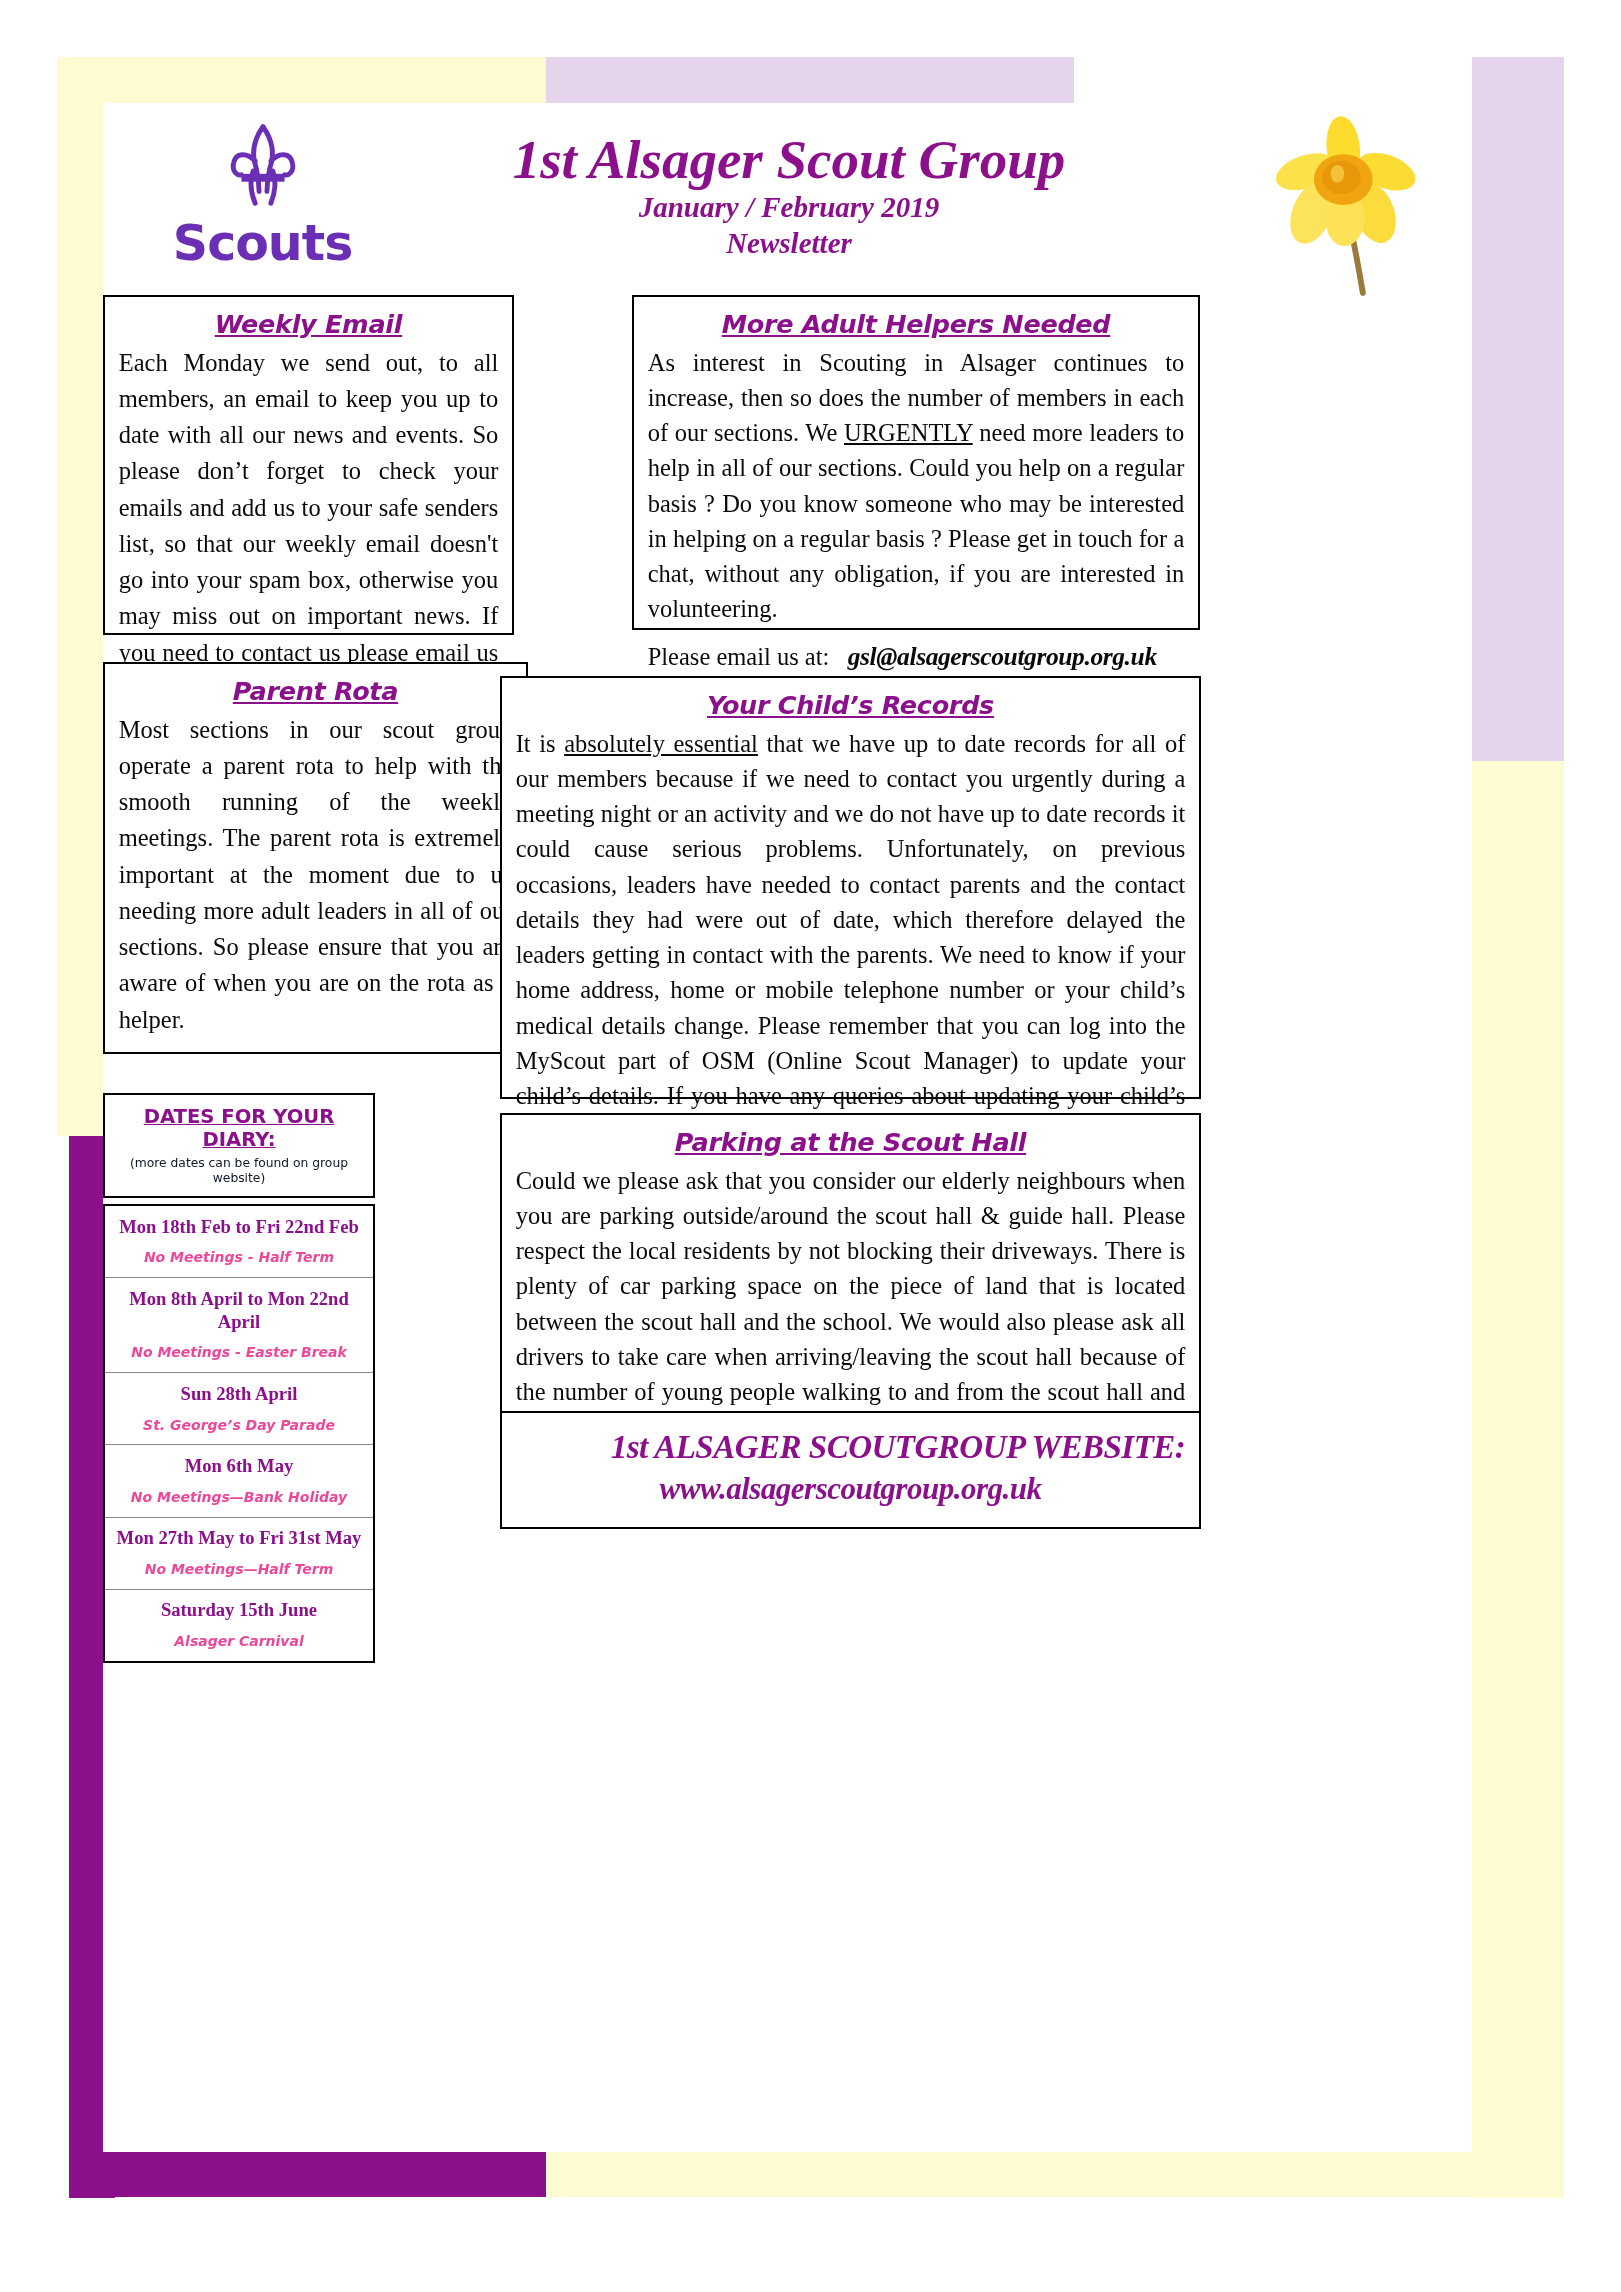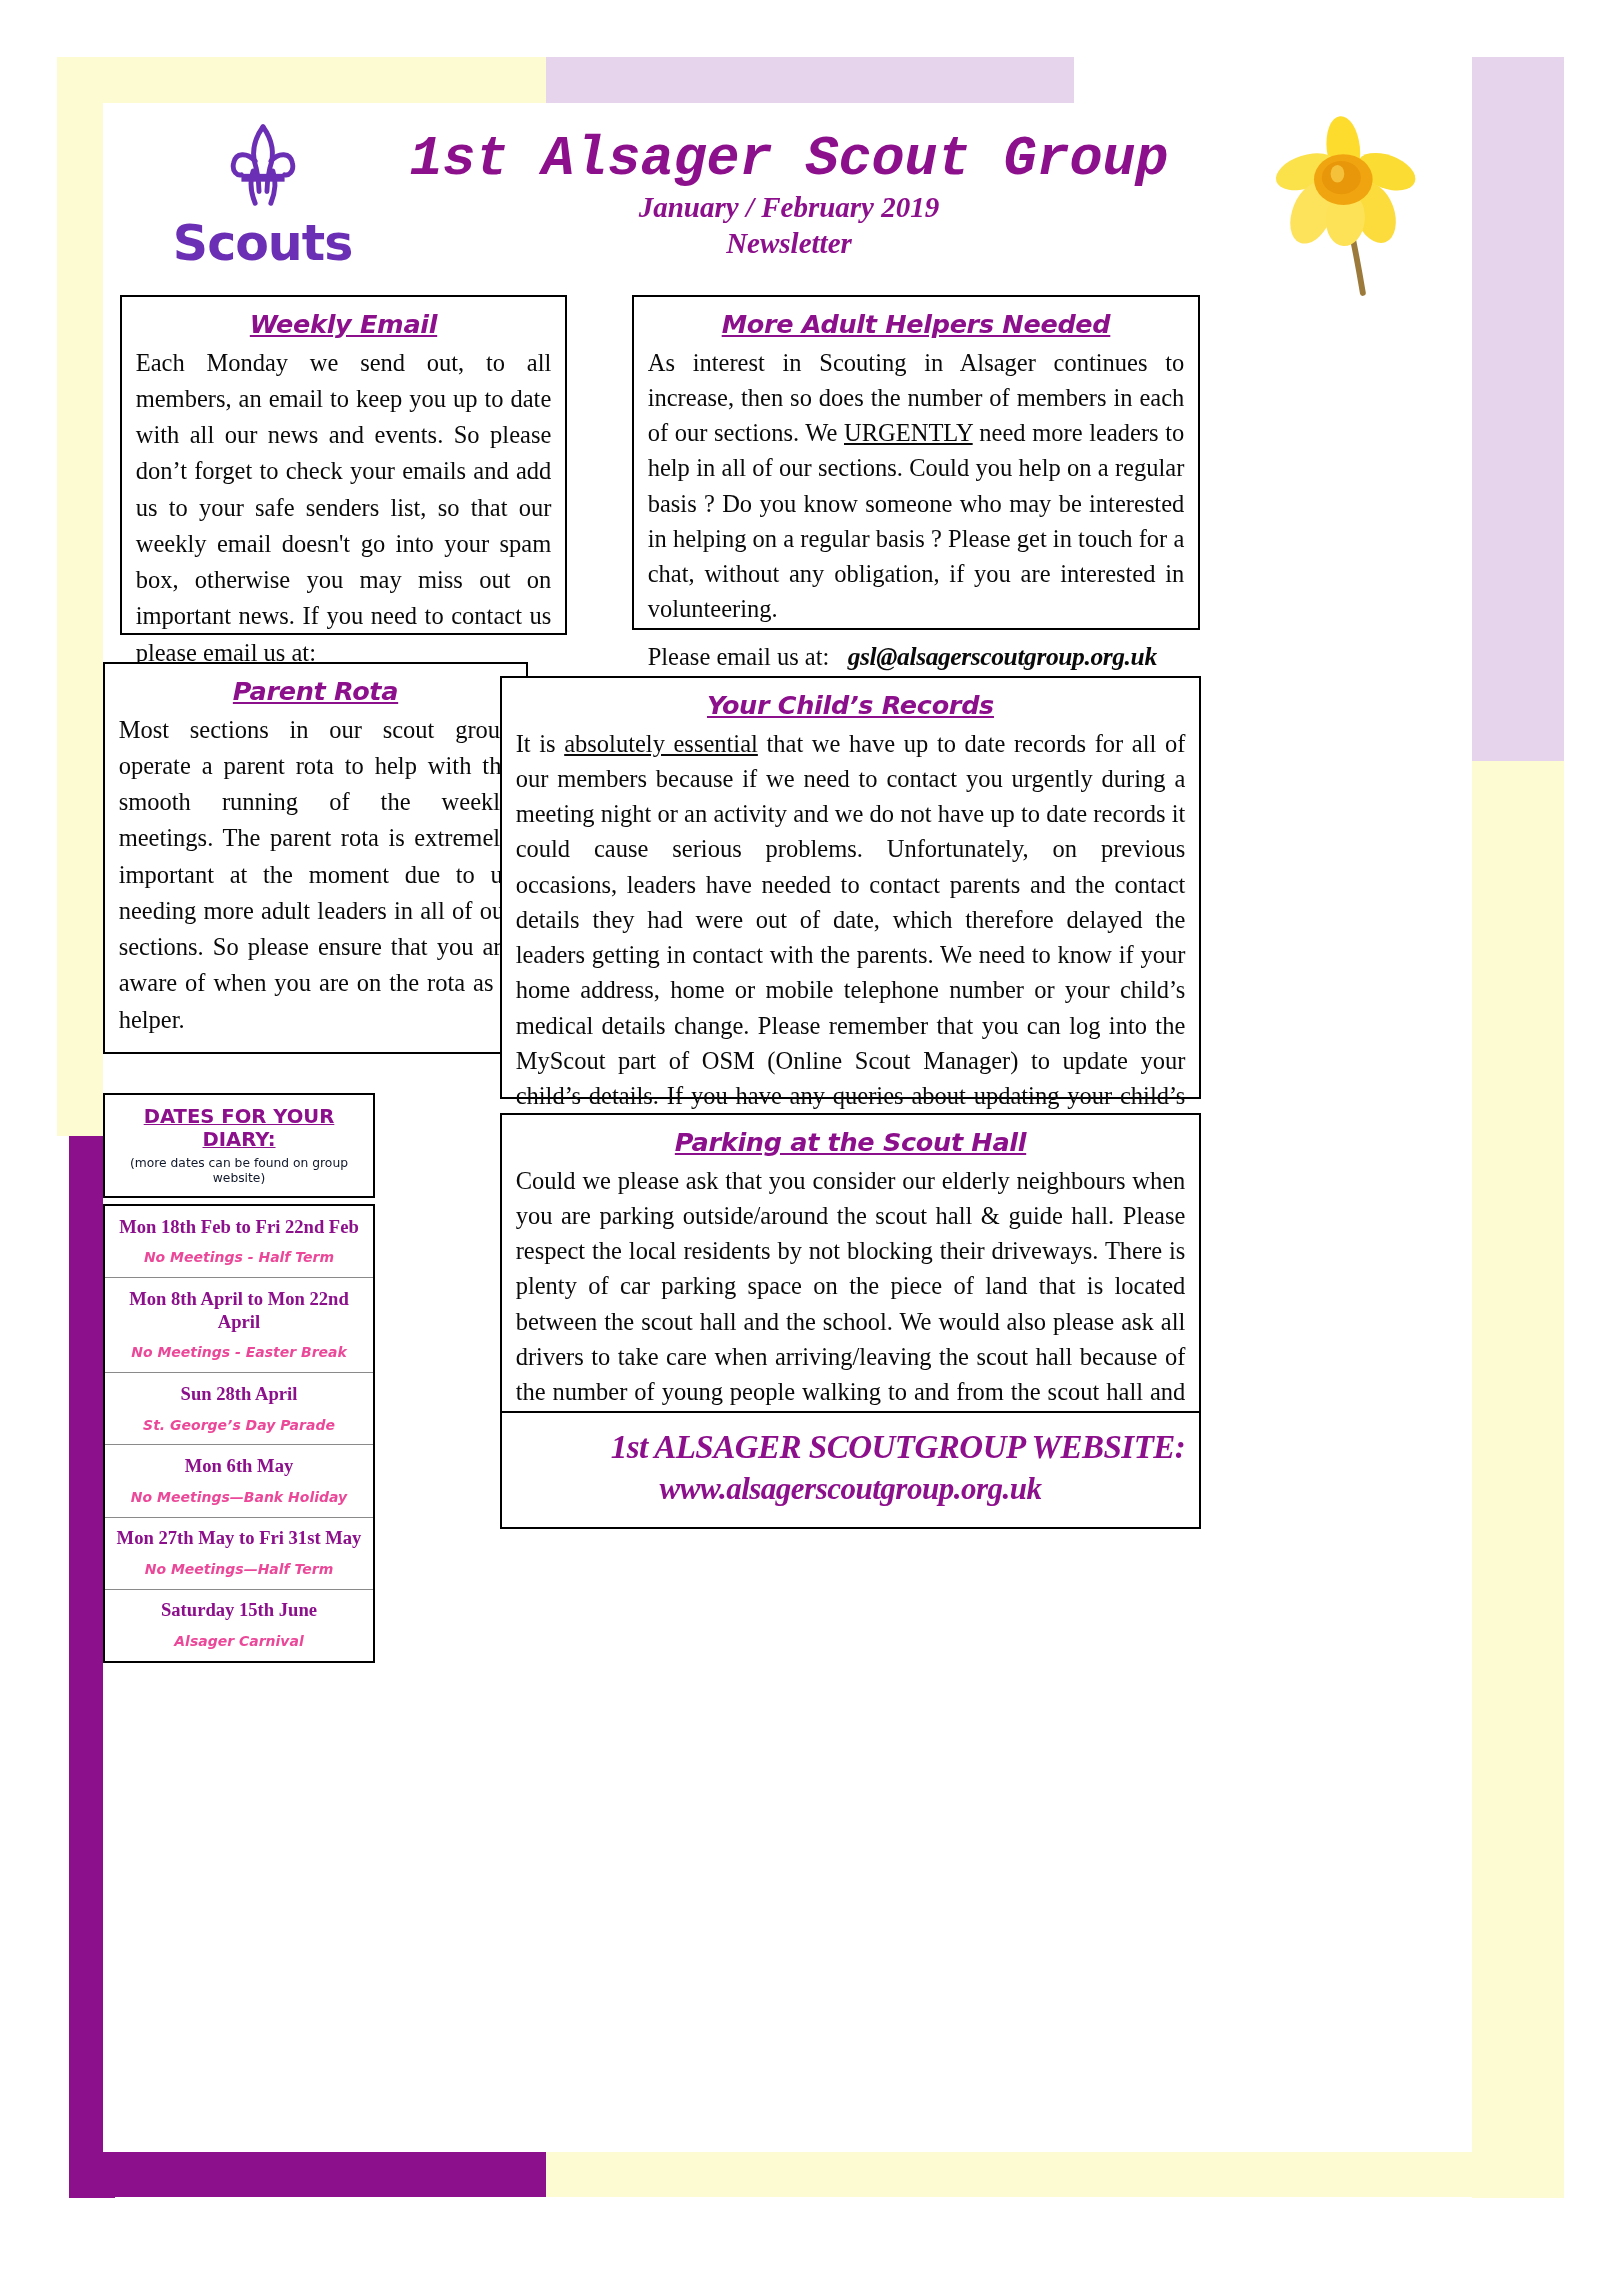--- a/index.html
+++ b/index.html
@@ -129,21 +129,21 @@
     margin-top: 2px;
   }
   .title-block {
     position: absolute;
     left: 294px;
     top: 29px;
     width: 784px;
     text-align: center;
   }
   .main-title {
-    font-family: Liberation Mono, monospace;
+    font-family: Liberation Serif, serif;
     font-style: italic;
     font-weight: bold;
     font-size: 55px;
     color: #8c0f8c;
     line-height: 1.02;
     white-space: nowrap;
   }
   .sub-title {
     font-family: "Liberation Serif", serif;
     font-style: italic;
@@ -198,21 +198,21 @@
     letter-spacing: -0.4px;
   }
   .email-line {
     font-family: "Liberation Serif", serif;
     font-size: 24.5px;
     color: #0a0a0a;
     margin-top: 15.7px;
   }
 
   
-  #box-weekly-email  { left: 17px;   top: 192px;  width: 447px; height: 340px; }
+  #box-weekly-email  { left: 0px;   top: 192px;  width: 411px; height: 340px; }
   #box-adult-helpers { left: 529px; top: 192px;  width: 568px; height: 335px; }
   #box-parent-rota   { left: 0px;   top: 559px;  width: 425px; height: 392px; }
   #box-child-records { left: 397px; top: 573px;  width: 701px; height: 423px; }
   #box-parking       { left: 397px; top: 1010px; width: 701px; height: 323px; }
   #box-website       { left: 397px; top: 1308px; width: 701px; height: 118px; }
 
   #box-weekly-email .body-text,
   #box-parent-rota .body-text { line-height: 1.48; }
 
   

